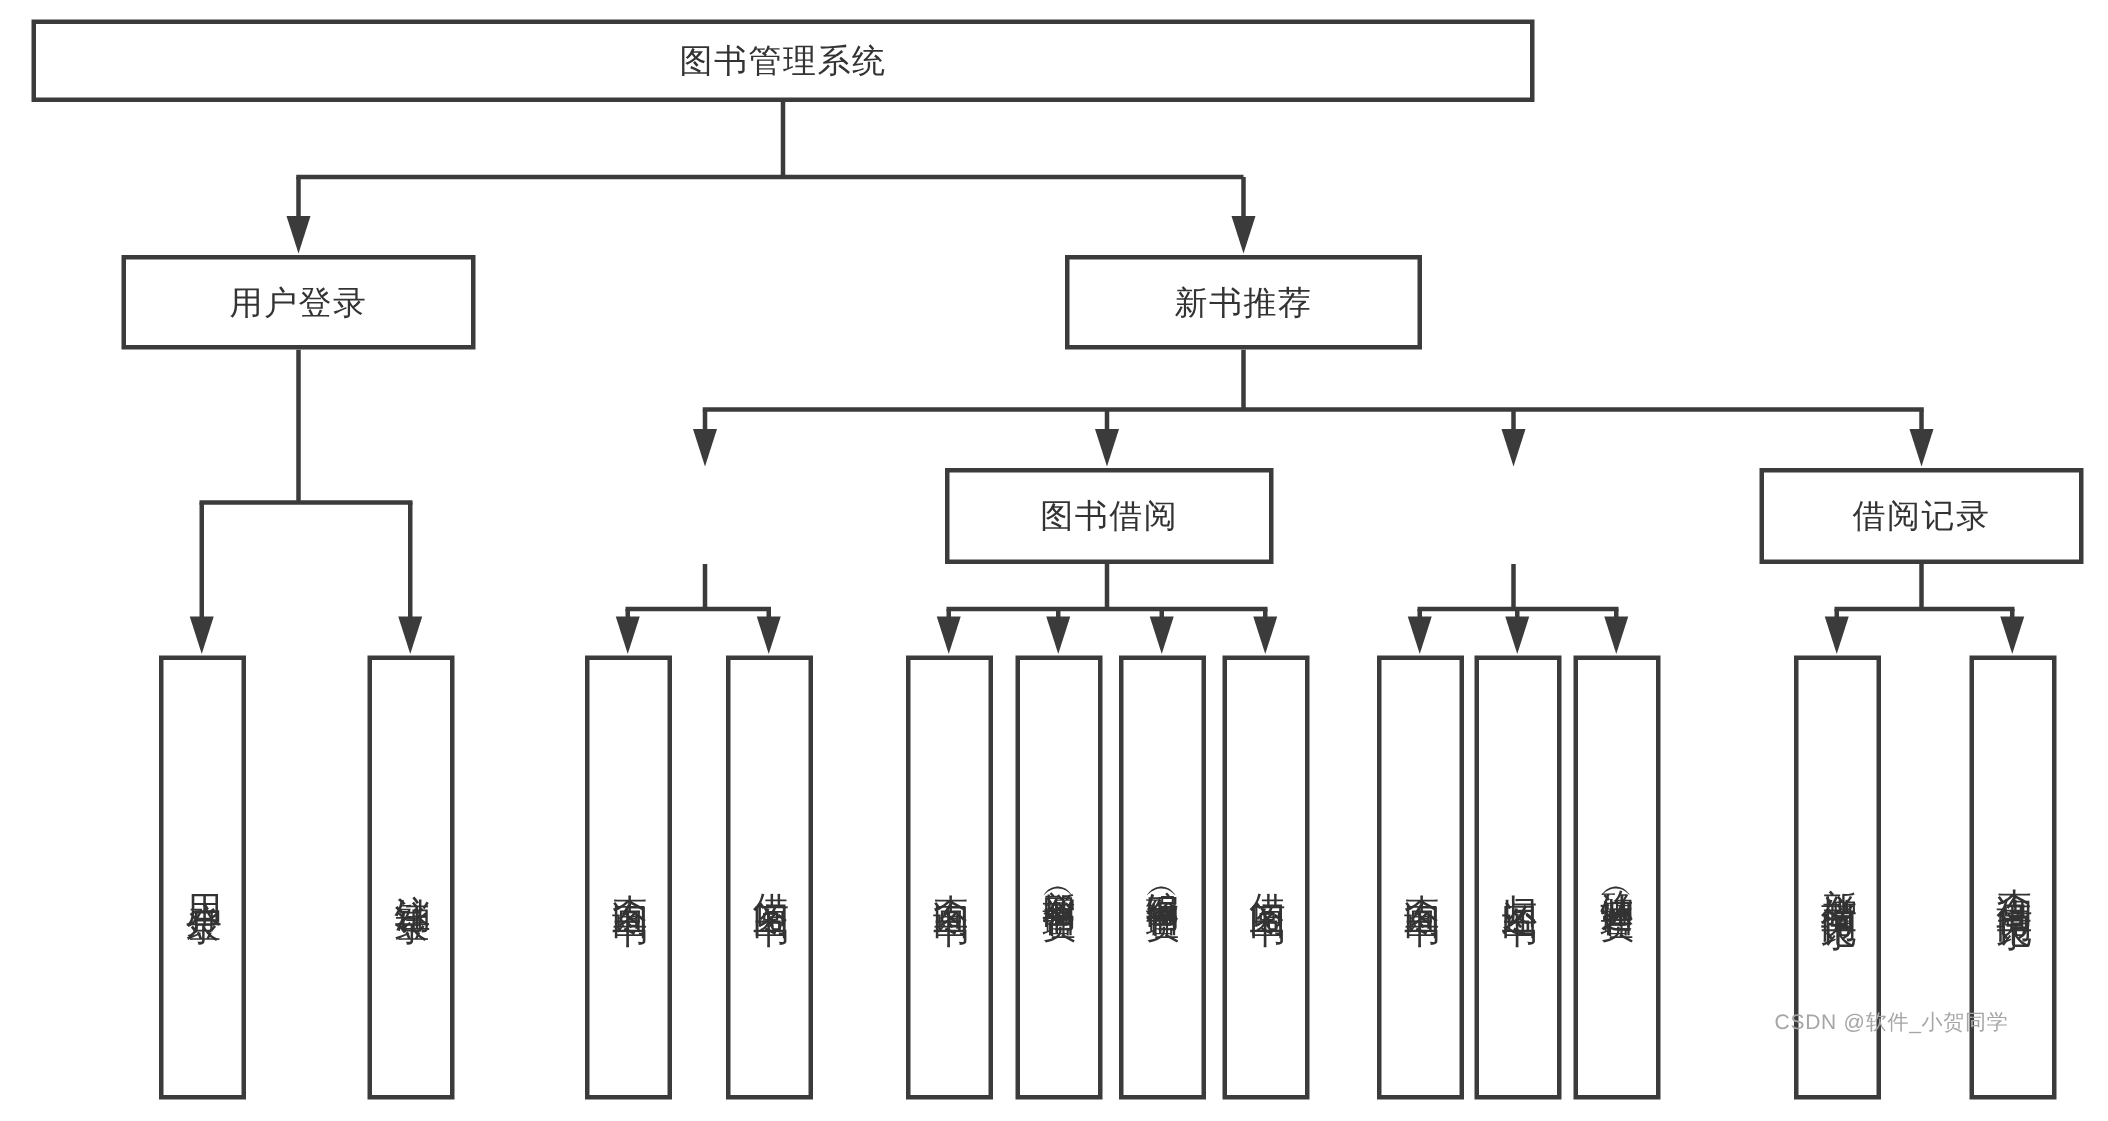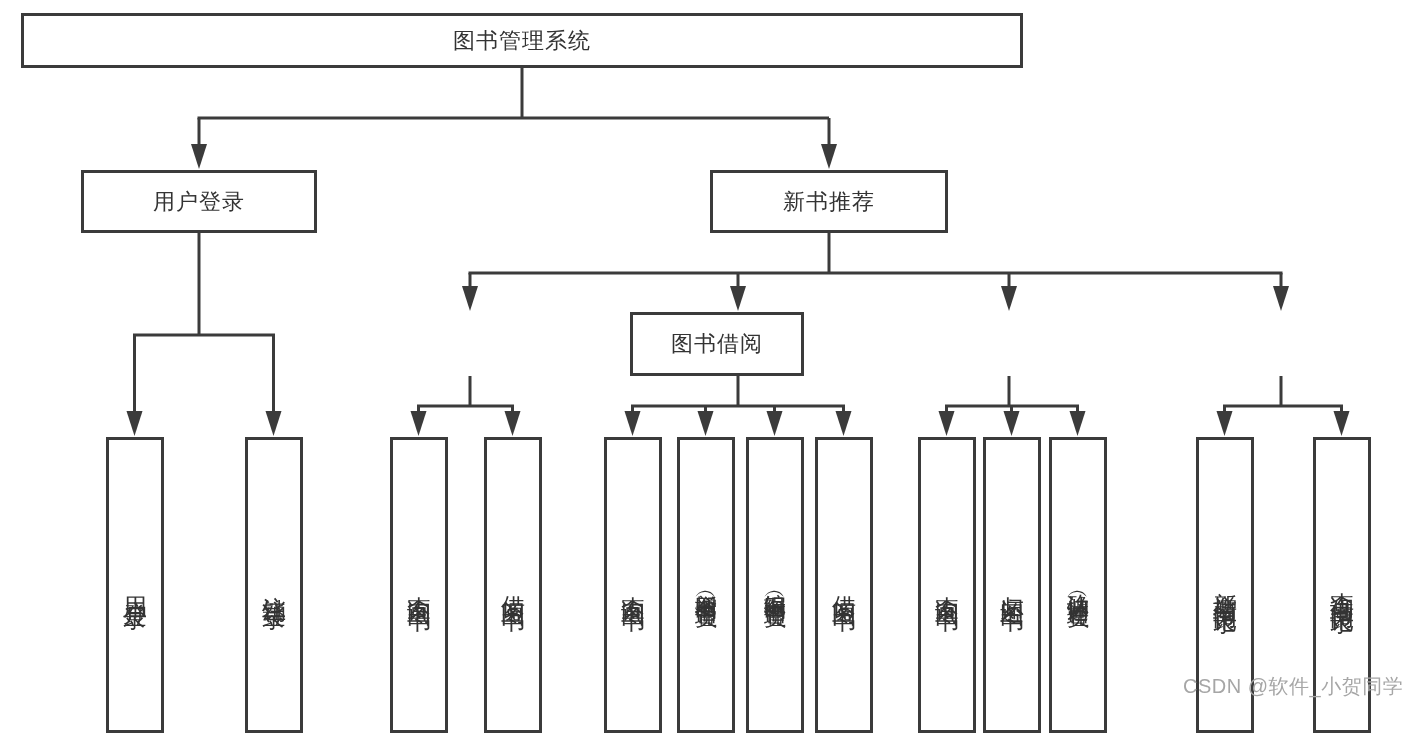--- a/index.html
+++ b/index.html
@@ -51,21 +51,21 @@
     writing-mode: vertical-rl;
     text-orientation: mixed;
     letter-spacing: 4px;
     line-height: 1;
     overflow: hidden;
   }
   .watermark {
     position: absolute;
     left: 1183px;
     top: 673px;
-    font-size: 20px;
+    font-size: 14px;
     color: #a6a6a6;
     letter-spacing: 0.5px;
     white-space: nowrap;
   }
 </style>
 </head>
 <body>
 
 <div class="canvas">
 
@@ -143,22 +143,25 @@
     <span>图书管理系统</span>
   </div>
 
   <div class="node" style="left:81px; top:170px; width:236px; height:63px;">
     <span>用户登录</span>
   </div>
   <div class="node" style="left:710px; top:170px; width:238px; height:63px;">
     <span>新书推荐</span>
   </div>
 
-  <div class="node" style="left:630px; top:312px; width:174px; height:64px;">
+  <div class="node" style="left:630px; top:312px; width:219px; height:64px;">
     <span>图书借阅</span>
+  </div>
+  <div class="node" style="left:1173px; top:312px; width:216px; height:64px;">
+    <span>借阅记录</span>
   </div>
 
   <div class="vnode" style="left:106px;">
     <span>用户登录</span>
   </div>
   <div class="vnode" style="left:245px;">
     <span>注销登录</span>
   </div>
 
   <div class="vnode" style="left:390px;">

